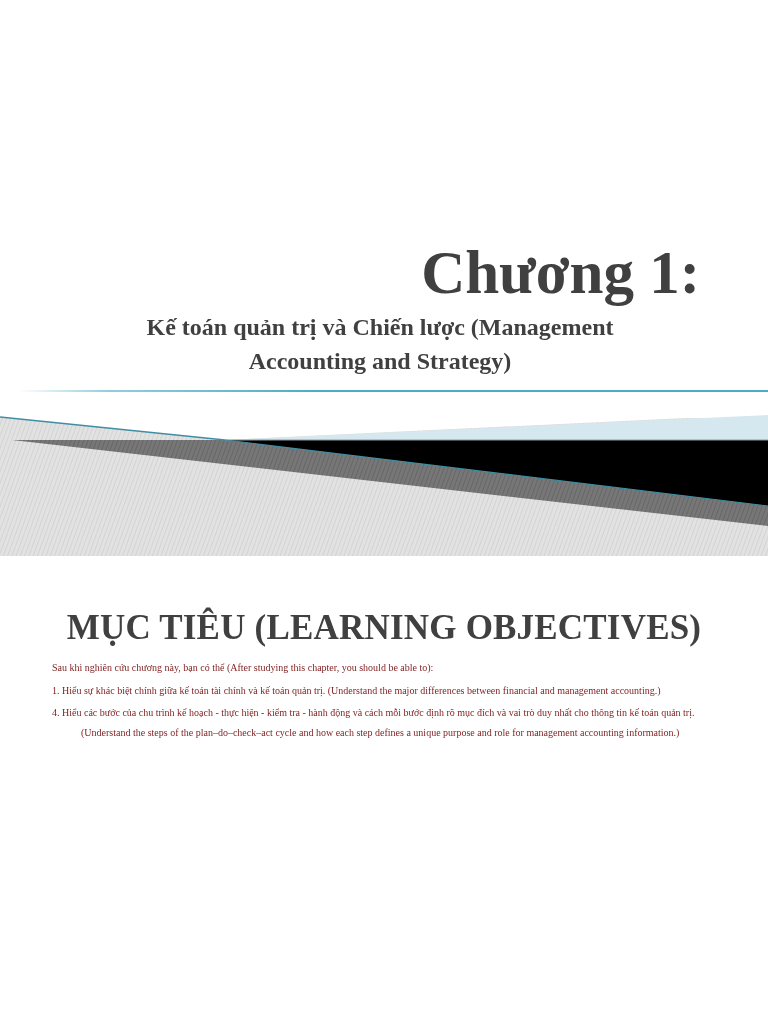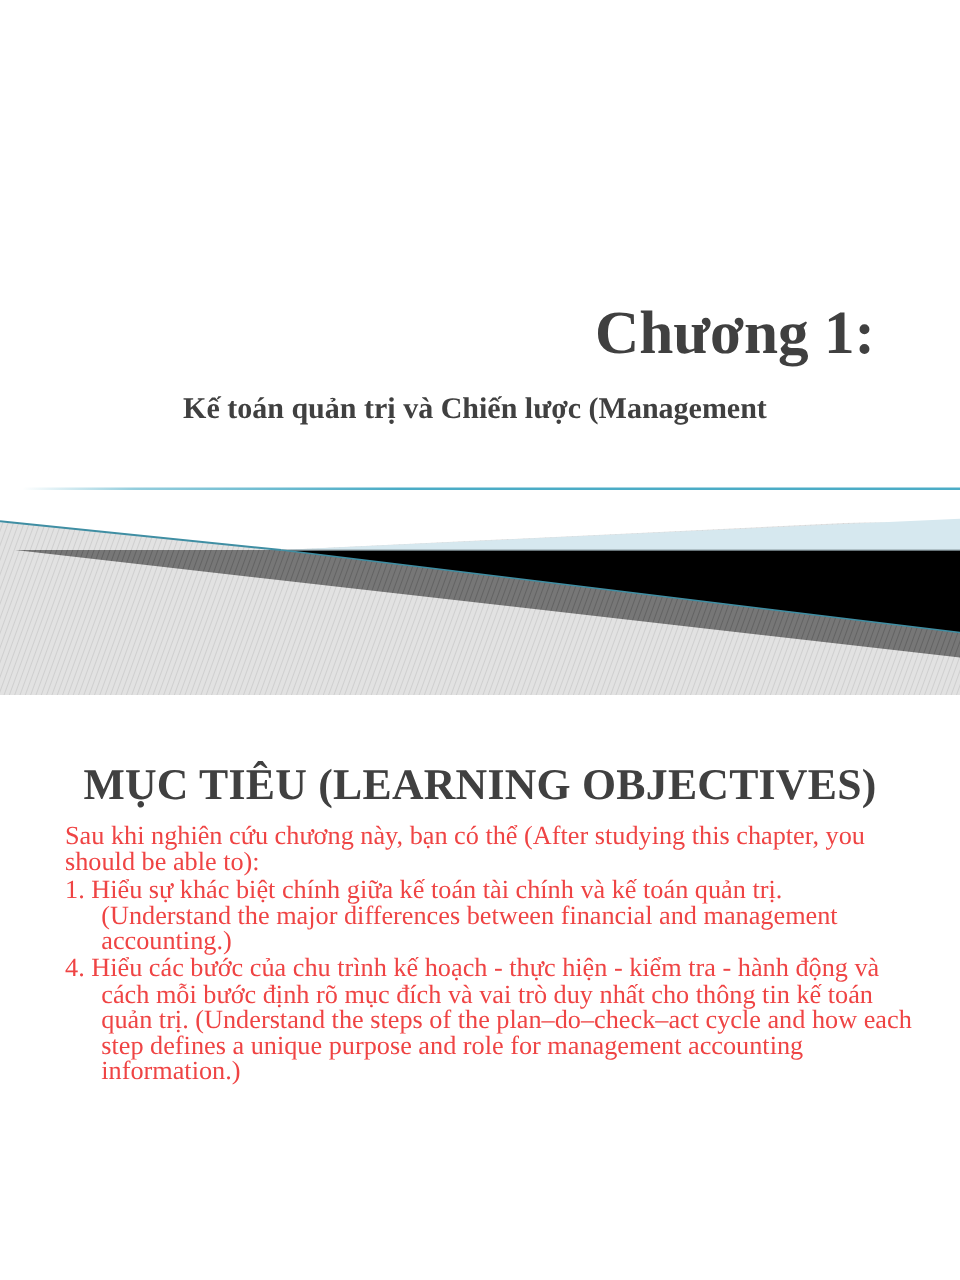--- a/index.html
+++ b/index.html
@@ -20,21 +20,21 @@
       width: 768px;
       background: #ffffff;
     }
     #slide-1 { top: 0; height: 576px; }
     #slide-2 { top: 556px; height: 448px; padding-left: 40px; }
 
     .title-main {
       position: absolute;
       right: 68px;
       top: 238px;
-      font-size: 49px;
+      font-size: 61px;
       font-weight: bold;
       color: #404040;
       text-align: right;
       line-height: 1.15;
       white-space: nowrap;
     }
     .title-sub {
       position: absolute;
       right: 68px;
       top: 310px;
@@ -71,38 +71,39 @@
       font-weight: bold;
       color: #404040;
       white-space: nowrap;
       letter-spacing: 0.2px;
     }
     .s2-body {
       position: absolute;
       left: 52px;
       top: 102px;
       width: 680px;
-      font-size: 21px;
+      font-size: 10px;
       line-height: 20.5px;
-      color: #ef4444;
+      color: #7f1d1d;
     }
     .s2-intro { margin: 0 0 2px 0; }
     .obj-item {
       margin: 0 0 1.5px 0;
       padding-left: 29px;
       text-indent: -29px;
     }
   </style>
 </head>
 <body>
 
 <section id="slide-1" class="slide">
   <div class="title-main">Chương 1:</div>
   <div class="title-sub">
     <div>Kế toán quản trị và Chiến lược (Management</div>
+    <div>Accounting and Strategy)</div>
   </div>
   <div class="accent-line"></div>
 
   <svg class="band" viewBox="0 0 768 176" width="768" height="176" preserveAspectRatio="none">
     <defs>
       <pattern id="hatchLight" patternUnits="userSpaceOnUse" width="4" height="4" patternTransform="rotate(20)">
         <rect width="4" height="4" fill="#e2e2e2"></rect>
         <line x1="0" y1="0" x2="0" y2="4" stroke="#c9c9c9" stroke-width="1.2"></line>
       </pattern>
       <pattern id="hatchDark" patternUnits="userSpaceOnUse" width="4" height="4" patternTransform="rotate(20)">

